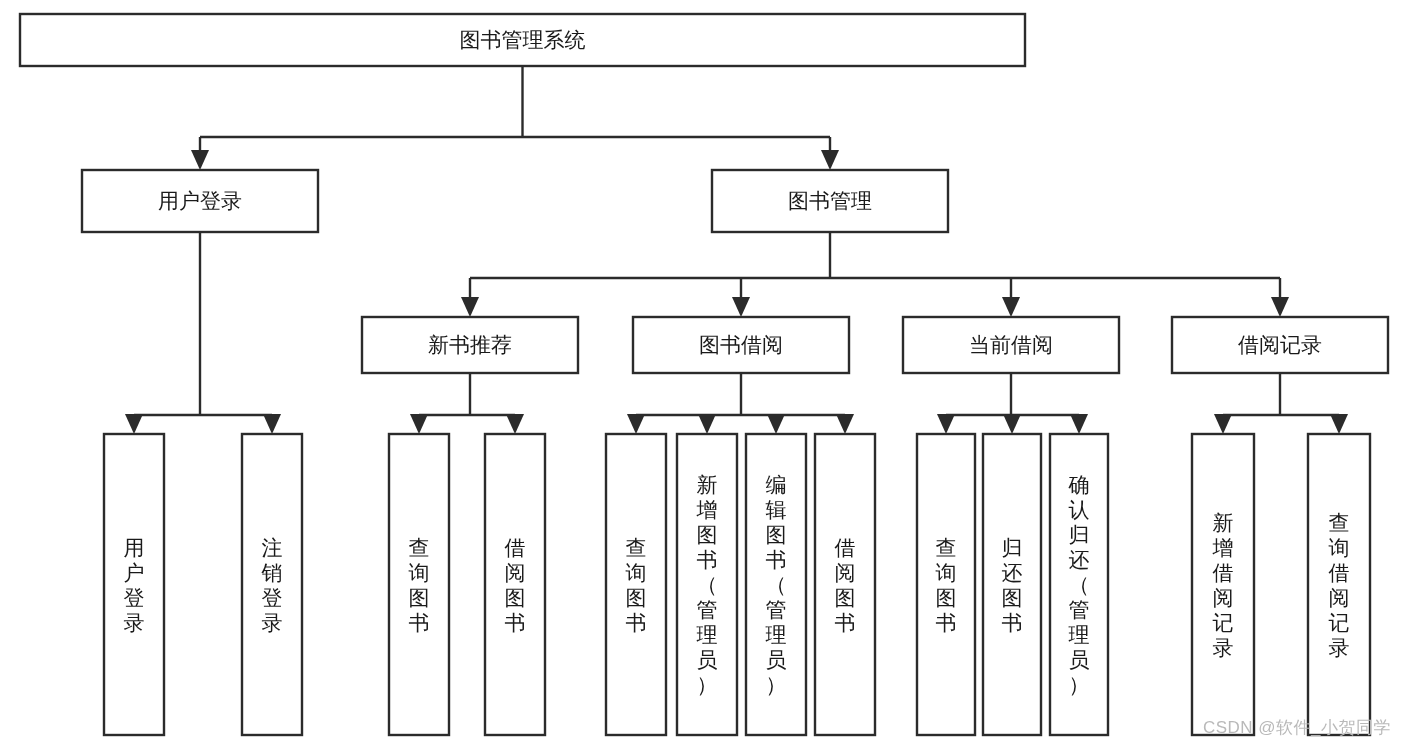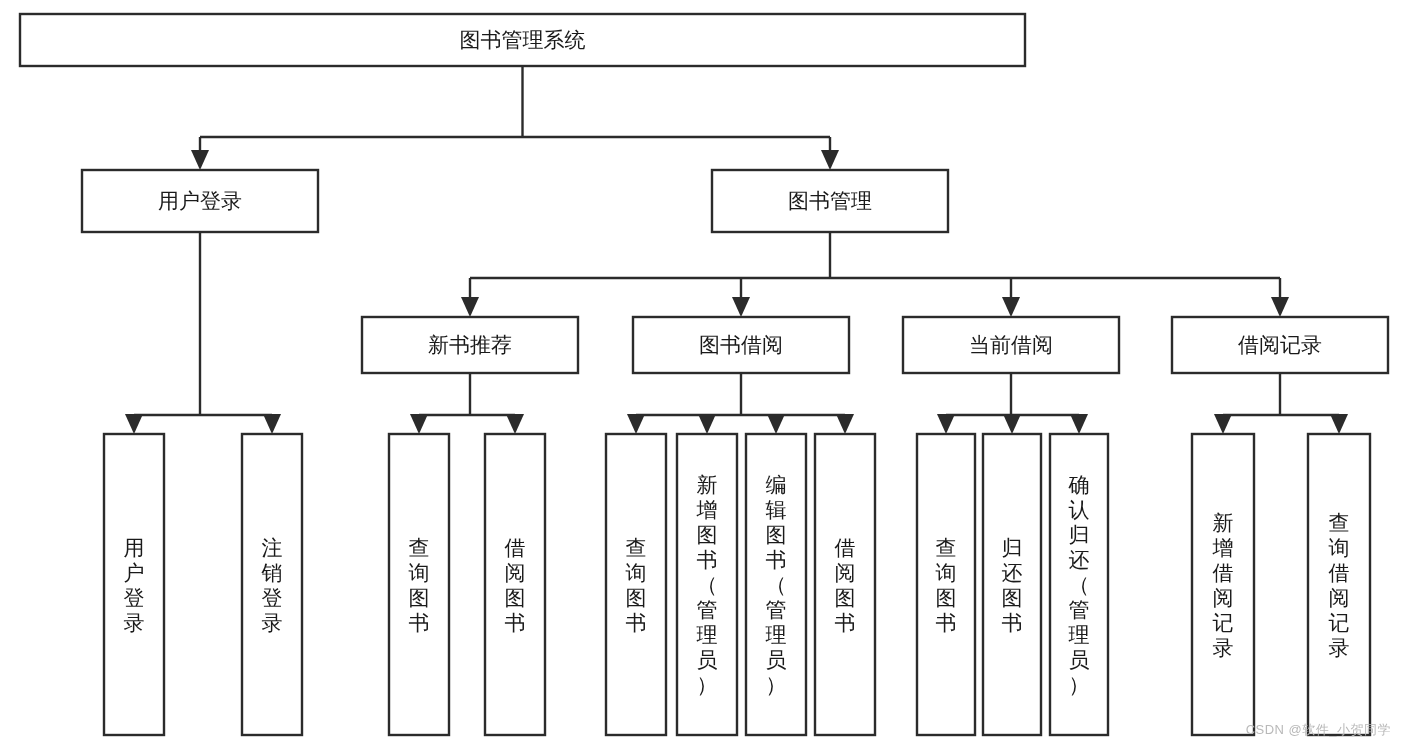--- a/index.html
+++ b/index.html
@@ -55,21 +55,21 @@
     font-size: 21px;
     fill: #1a1a1a;
     text-anchor: middle;
     white-space: pre;
   }
   .watermark {
     position: absolute;
     right: 14px;
     bottom: 8px;
     font-family: "Liberation Sans", "DejaVu Sans", sans-serif;
-    font-size: 13px;
+    font-size: 17px;
     color: #b9b9b9;
     letter-spacing: 0.5px;
     user-select: none;
     pointer-events: none;
     white-space: pre;
   }
 </style>
 </head>
 <body>
 

